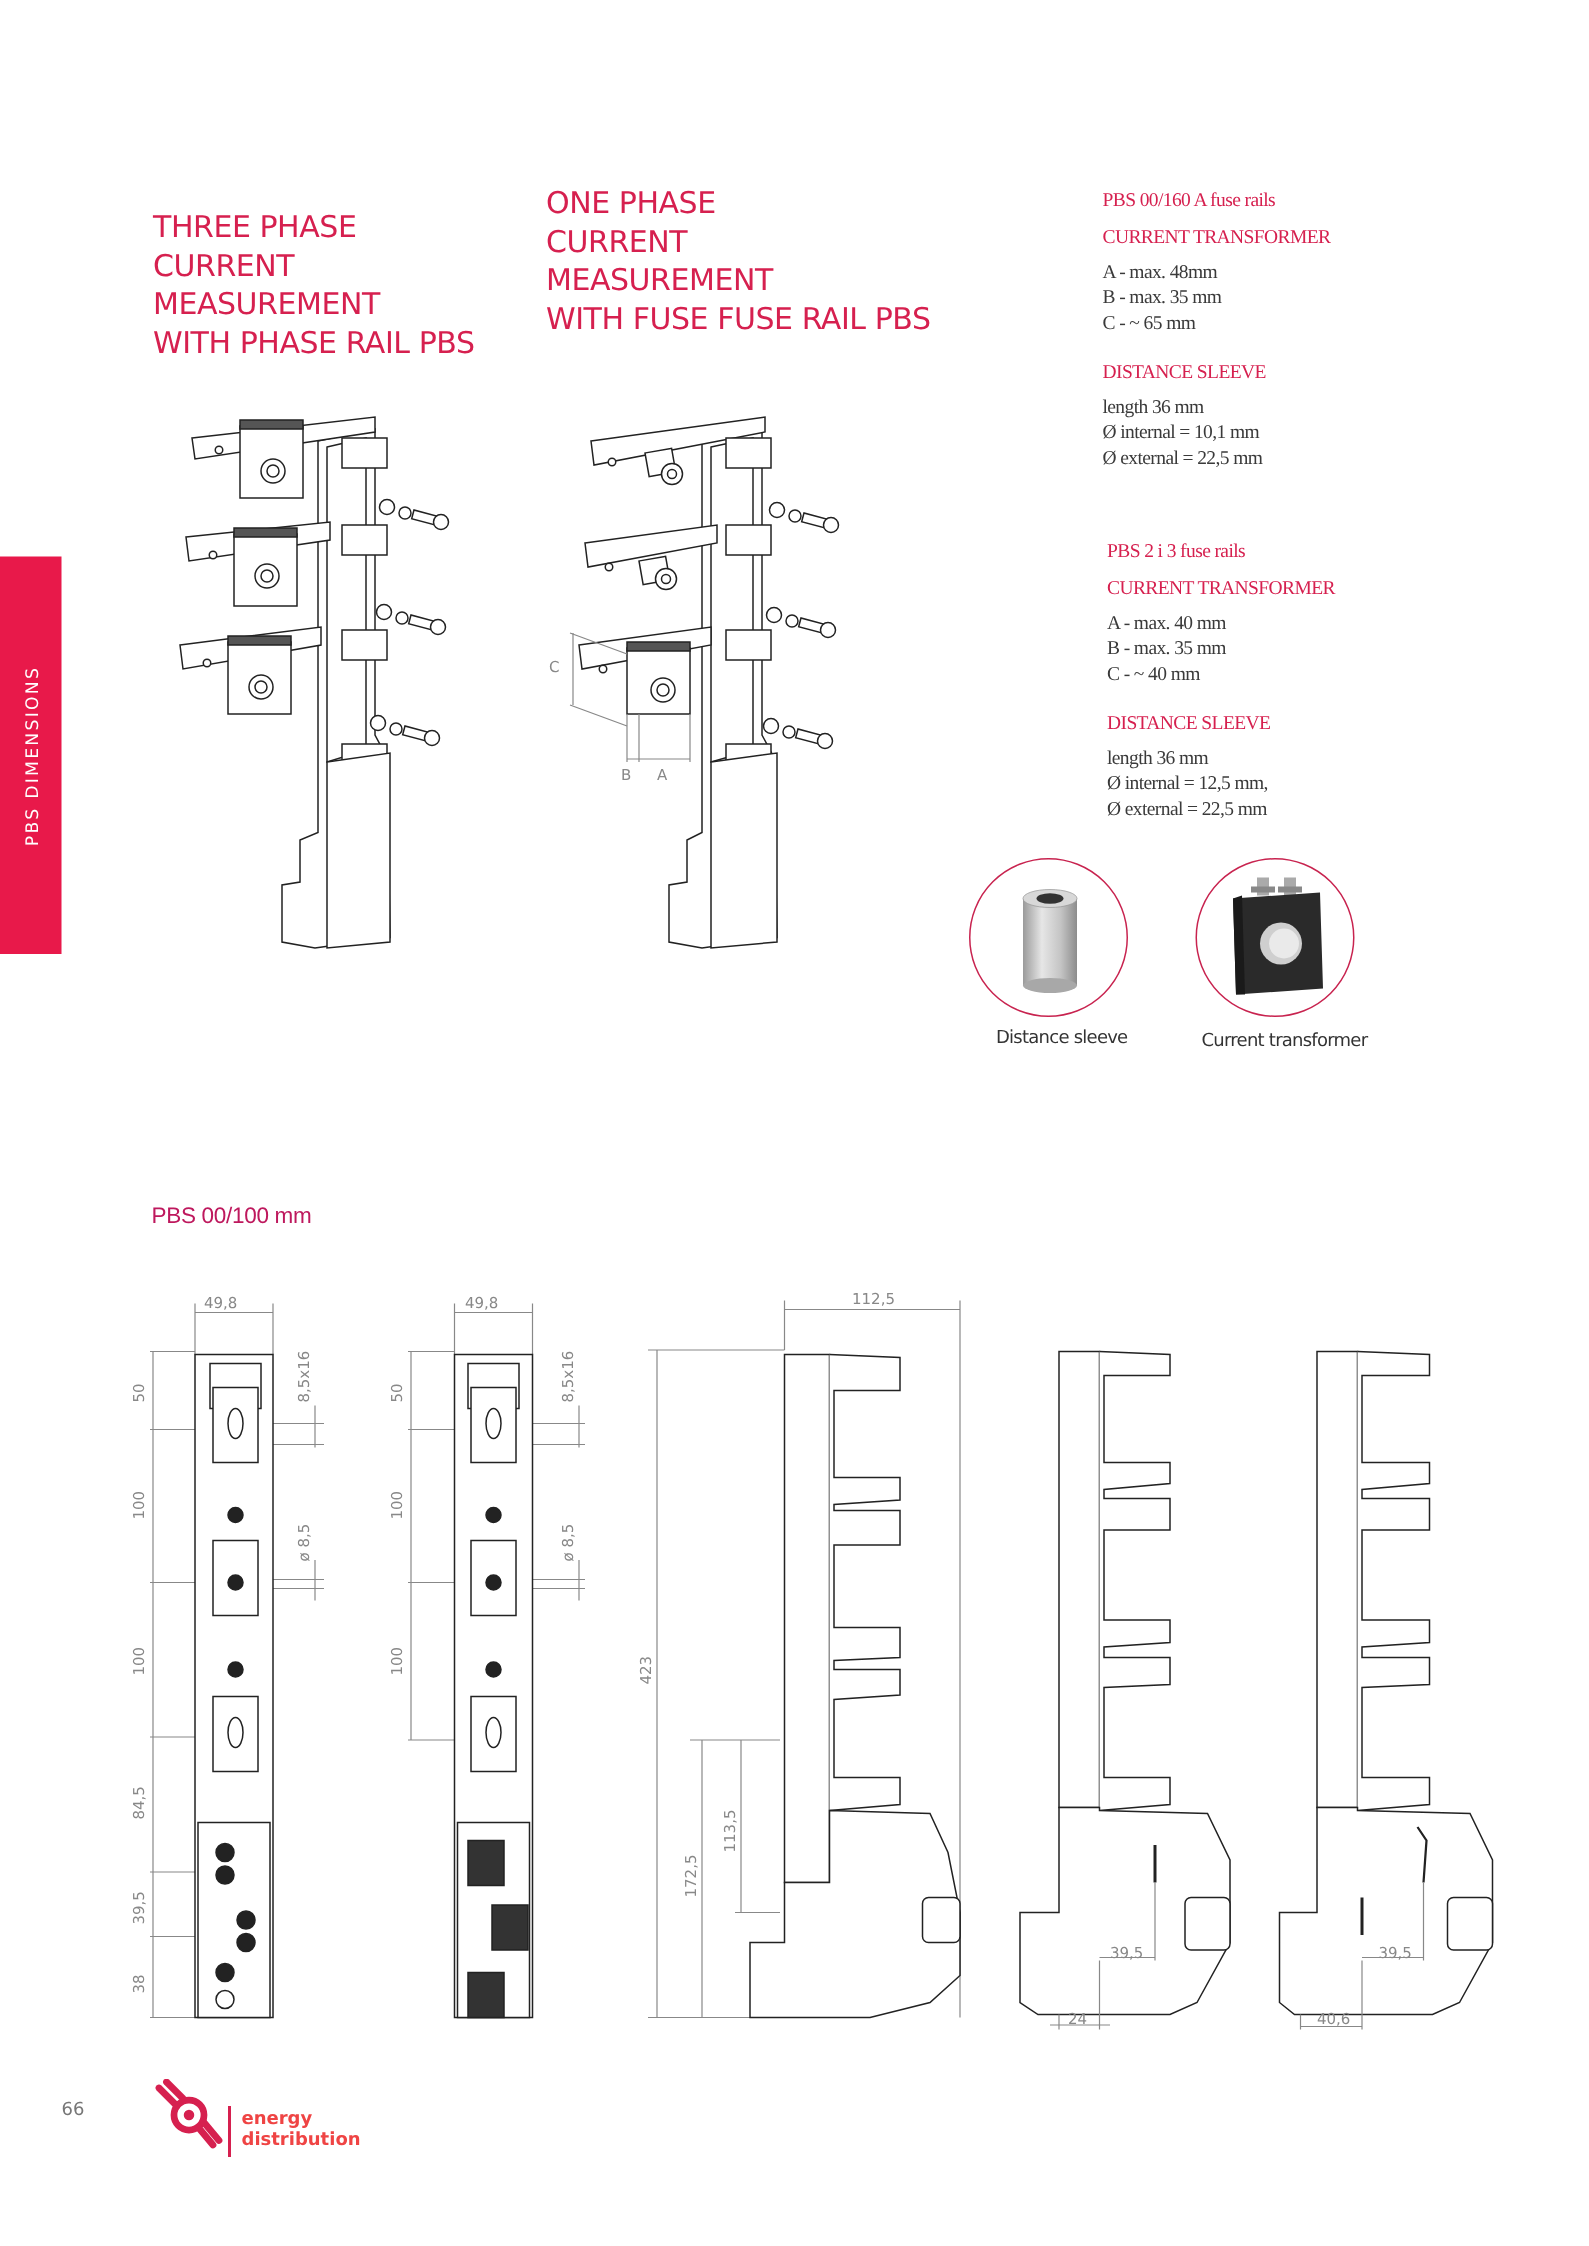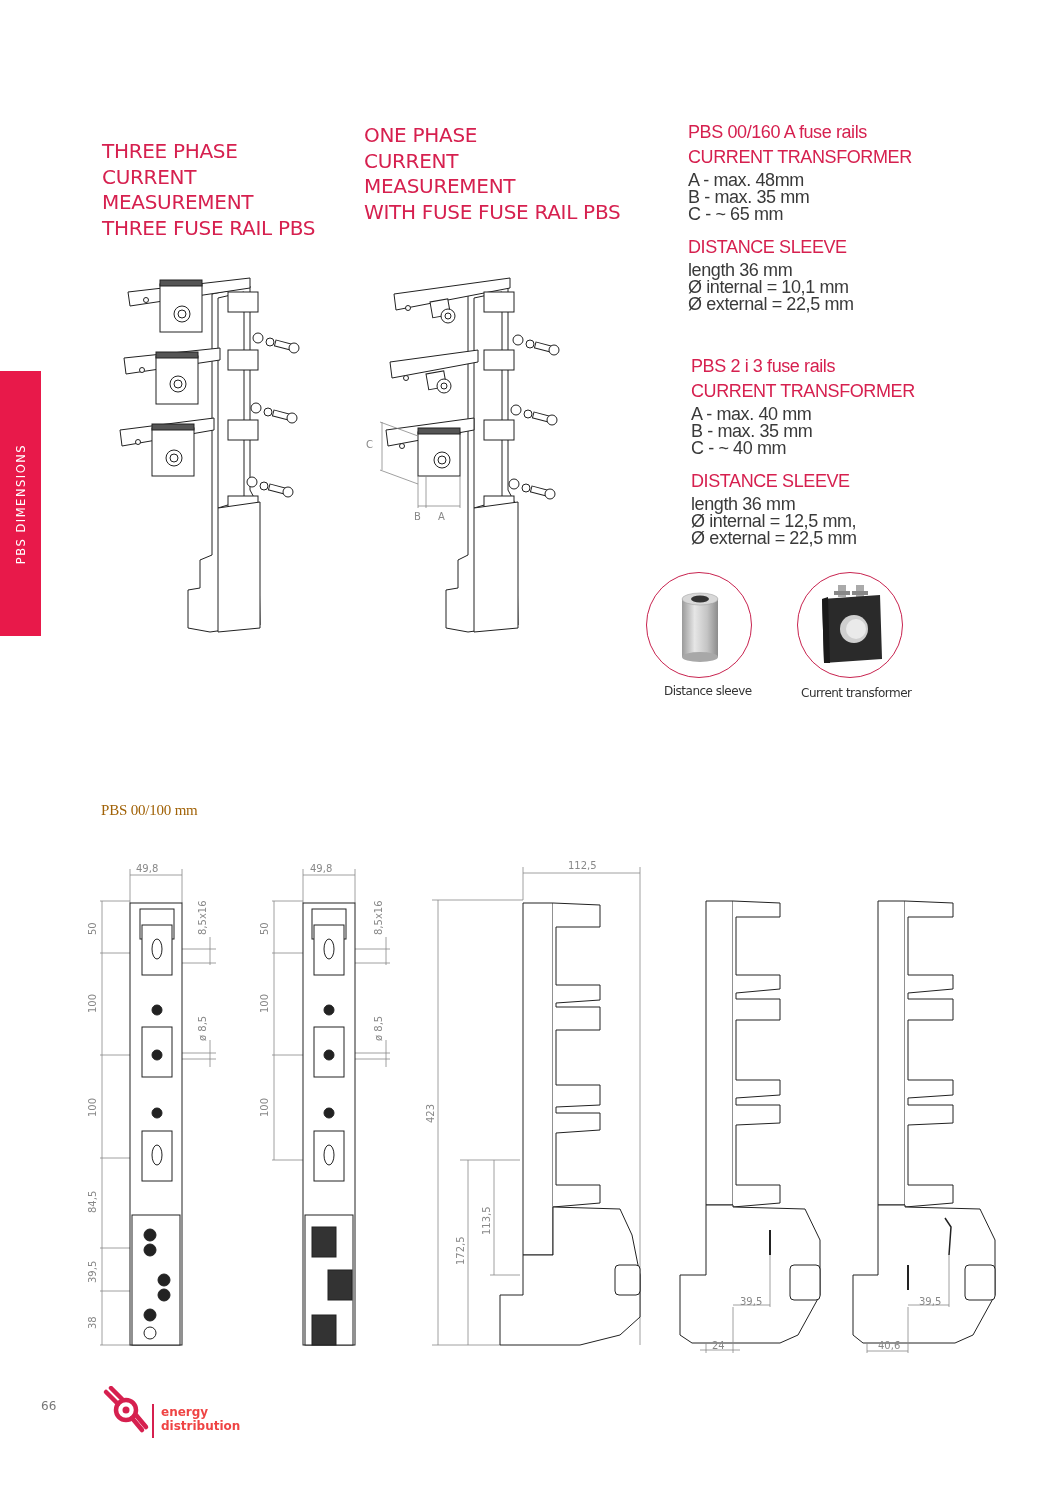--- a/index.html
+++ b/index.html
@@ -6,51 +6,51 @@
   html, body { width: 1059px; height: 1497px; background: #ffffff; overflow: hidden; }
   body { position: relative; font-family: "Liberation Sans", sans-serif; color: #333; }
 
   .side-tab { position: absolute; left: 0; top: 371px; width: 41px; height: 265px; background: #e8194a; }
   .side-tab span { position: absolute; left: 50%; top: 50%; transform: translate(-50%,-50%) rotate(-90deg);
     color: #fff; font-size: 11.5px; letter-spacing: 1.5px; white-space: nowrap; font-family: "DejaVu Sans", sans-serif; }
 
   .big-title { position: absolute; color: #d6204f; font-size: 20px; line-height: 25.5px; font-family: "DejaVu Sans", sans-serif; letter-spacing: -0.3px; }
   .big-title div { white-space: nowrap; }
 
-  .spec { position: absolute; font-size: 18px; line-height: 17px; color: #3a3a3a; font-family: Liberation Sans, sans-serif; letter-spacing: -0.4px; }
+  .spec { position: absolute; font-size: 13px; line-height: 17px; color: #3a3a3a; font-family: Liberation Serif, serif; letter-spacing: -0.4px; margin-left: 47px; }
   .spec .red { color: #d6204f; }
   .spec .hdr { margin-bottom: 8px; }
   .spec .sub { margin-bottom: 6px; }
   .spec .gap { height: 16px; }
 
   .photo { position: absolute; width: 106px; height: 106px; border-radius: 50%; border: 1.5px solid #c8234f; background: #fff; overflow: hidden; }
   .caption { position: absolute; font-size: 12px; color: #333; font-family: "DejaVu Sans", sans-serif; letter-spacing: -0.5px; white-space: nowrap; }
 
-  .section-label { position: absolute; left: 101px; top: 802px; font-size: 15px; color: #a16207; font-family: Liberation Serif, serif; letter-spacing: -0.2px; }
+  .section-label { position: absolute; left: 101px; top: 802px; font-size: 15px; color: #be185d; font-family: Liberation Sans, sans-serif; letter-spacing: -0.2px; }
 
   .drawing { position: absolute; }
   .dimtxt { font-family: "DejaVu Sans", sans-serif; font-size: 10px; fill: #888; }
 
   .page-num { position: absolute; left: 41px; top: 1399px; font-size: 12px; color: #777; font-family: "DejaVu Sans", sans-serif; }
   .logo { position: absolute; left: 102px; top: 1386px; }
   .logo-text { position: absolute; left: 161px; top: 1405px; color: #ef4444; font-weight: bold; font-size: 12px; line-height: 14px; font-family: "DejaVu Sans", sans-serif; }
   .logo-bar { position: absolute; left: 152px; top: 1404px; width: 1.5px; height: 34px; background: #d6204f; }
 </style>
 </head>
 <body>
 
 <div class="side-tab">
   <span>PBS DIMENSIONS</span>
 </div>
 
 <div class="big-title" style="left:102px; top:139px;">
   <div>THREE PHASE</div>
   <div>CURRENT</div>
   <div>MEASUREMENT</div>
-  <div>THREE FUSE RAIL PBS</div>
+  <div>WITH PHASE RAIL PBS</div>
 </div>
 <div class="big-title" style="left:364px; top:123px;">
   <div>ONE PHASE</div>
   <div>CURRENT</div>
   <div>MEASUREMENT</div>
   <div>WITH FUSE FUSE RAIL PBS</div>
 </div>
 
 <div class="spec" style="left:688px; top:124px;">
   <div class="red hdr">PBS 00/160 A fuse rails</div>

